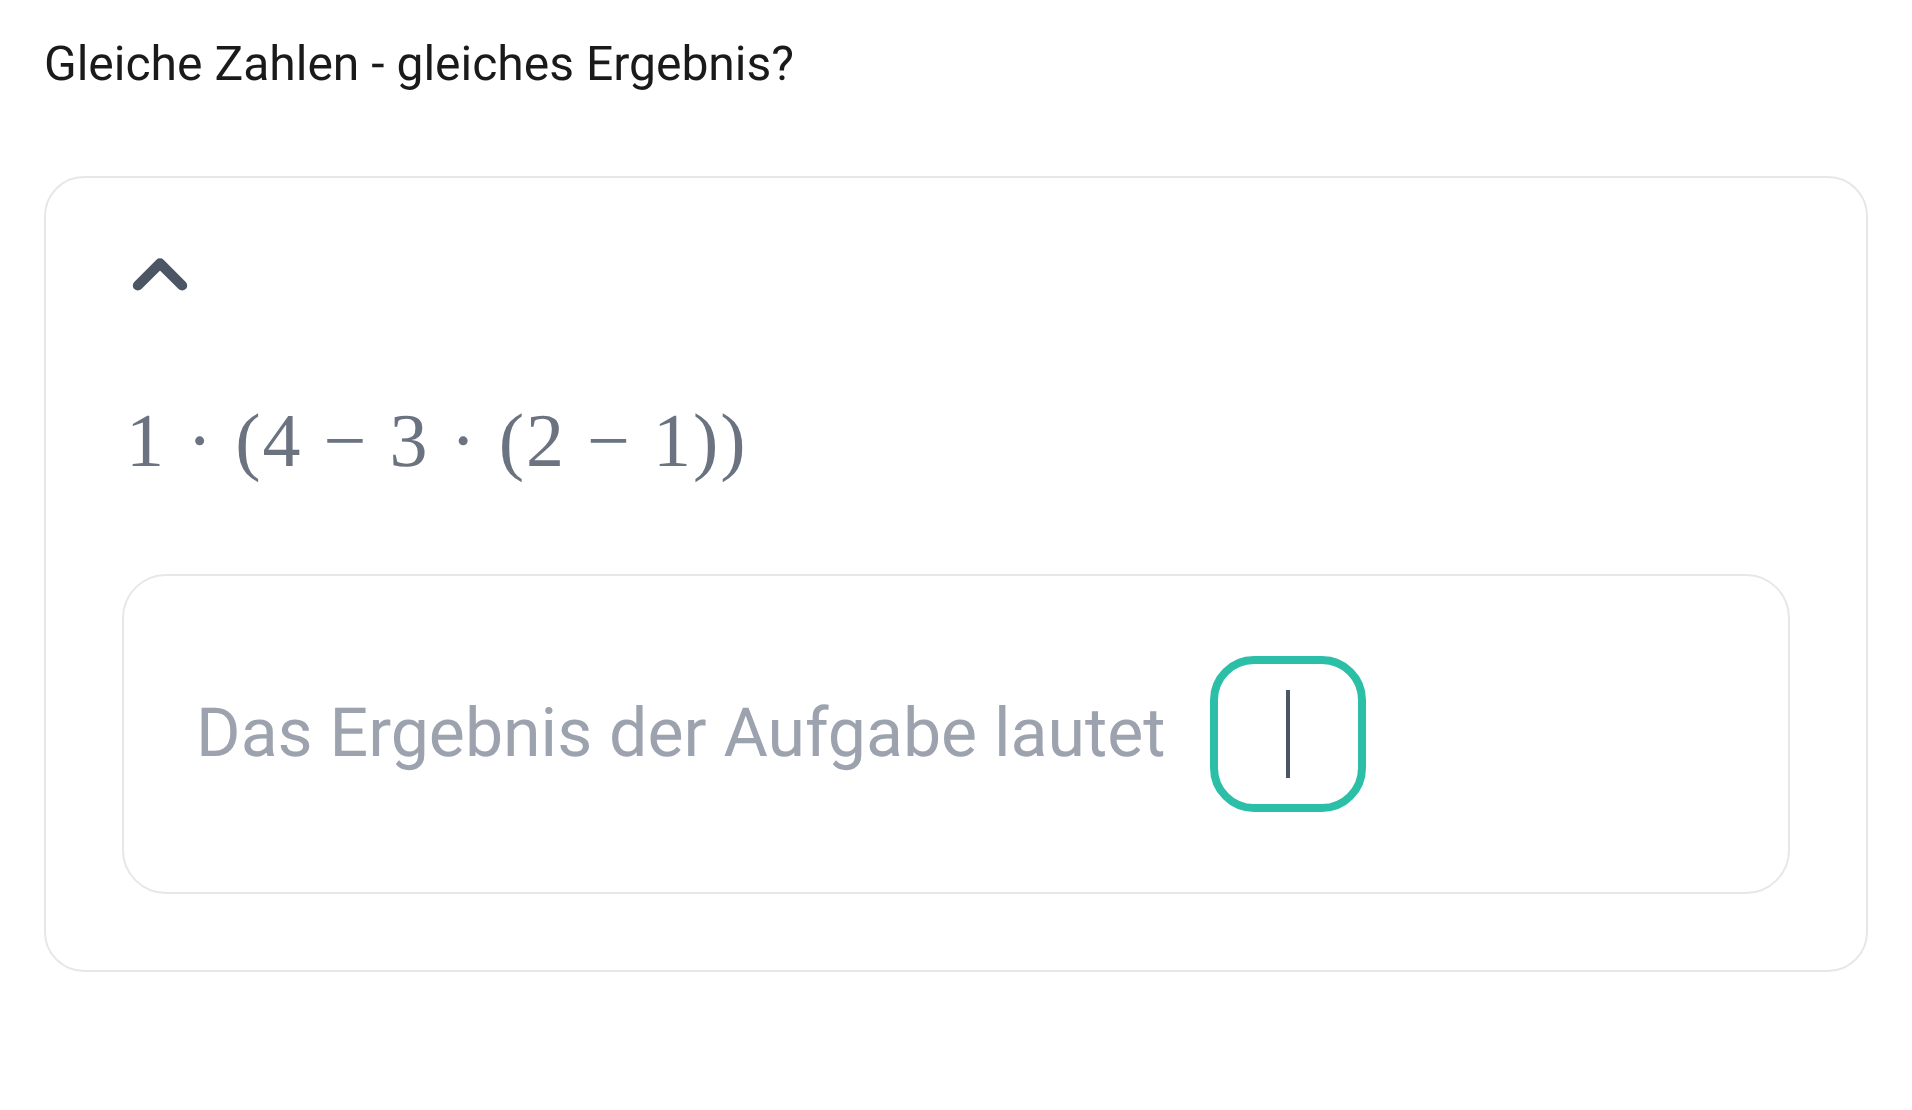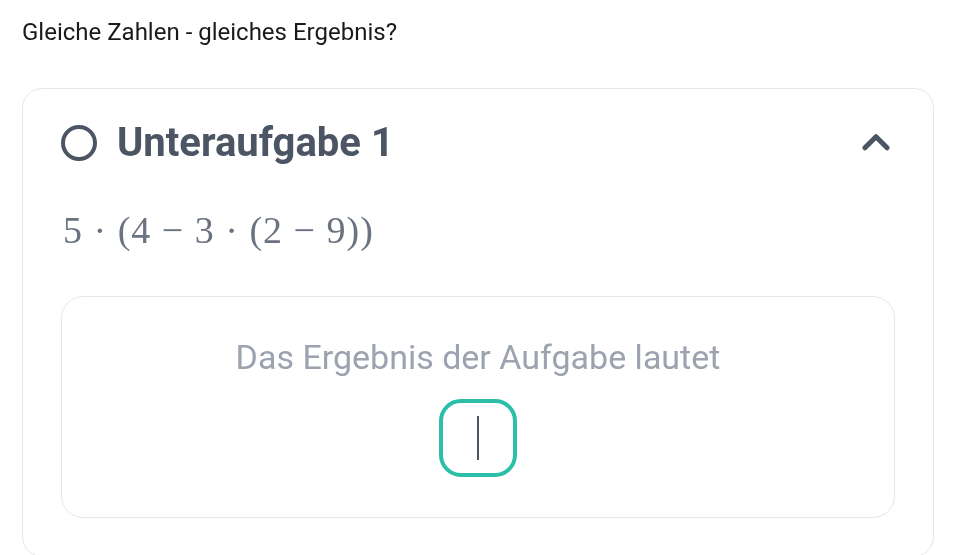--- a/index.html
+++ b/index.html
@@ -68,21 +68,20 @@
     letter-spacing: 1px;
   }
   .answer-box {
     border: 1px solid #e5e7eb;
     border-radius: 22px;
     padding: 40px 36px;
     margin-top: 44px;
     display: flex;
     align-items: center;
     gap: 22px;
-    flex-direction: column;
   }
   .answer-label {
     font-size: 34px;
     color: #9ca3af;
     font-weight: 400;
   }
   .answer-input {
     width: 78px;
     height: 78px;
     border: 4px solid #2bbfa8;
@@ -100,32 +99,28 @@
   }
 </style>
 </head>
 <body>
 
 <div class="page-title">Gleiche Zahlen - gleiches Ergebnis?</div>
 
 <div class="card">
 
   <div class="subtask-header">
-    <div class="subtask-left">
-      <div class="status-circle"></div>
-      <div class="subtask-title">Unteraufgabe 1</div>
-    </div>
     <div class="chevron">
       <svg viewBox="0 0 24 24" fill="none" stroke="#4b5563" stroke-width="3.2" stroke-linecap="round" stroke-linejoin="round">
         <polyline points="5 15 12 8 19 15"></polyline>
       </svg>
     </div>
   </div>
 
-  <div class="expression">5 · (4 − 3 · (2 − 9))</div>
+  <div class="expression">1 · (4 − 3 · (2 − 1))</div>
 
   <div class="answer-box">
     <div class="answer-label">Das Ergebnis der Aufgabe lautet</div>
     <div class="answer-input">
       <div class="cursor-line"></div>
     </div>
   </div>
 
 </div>
 

